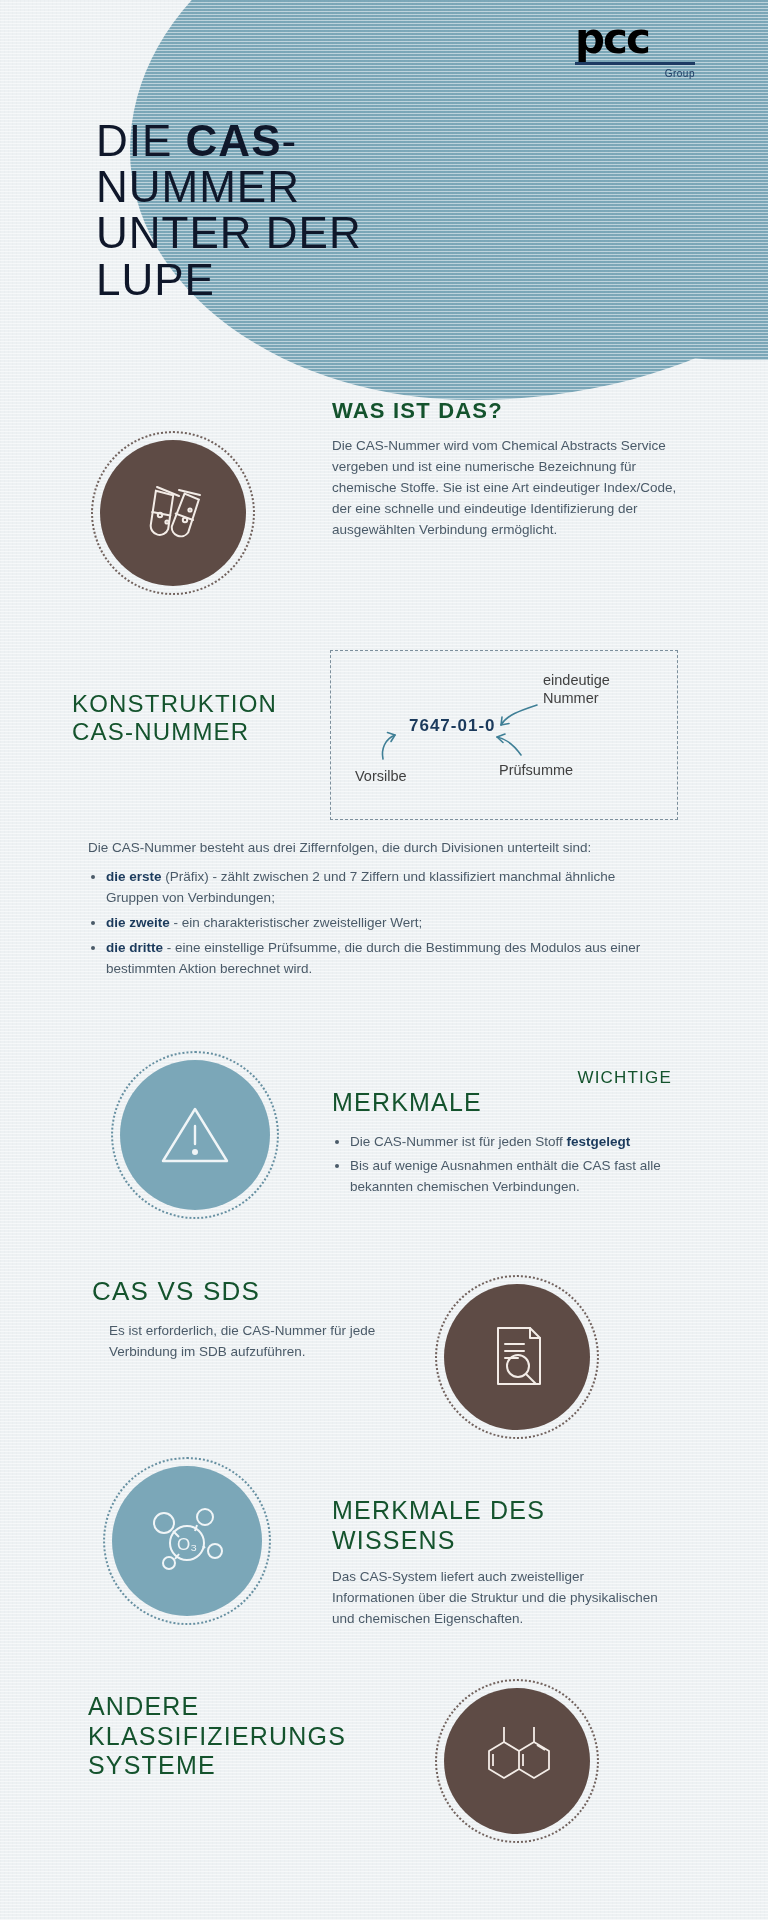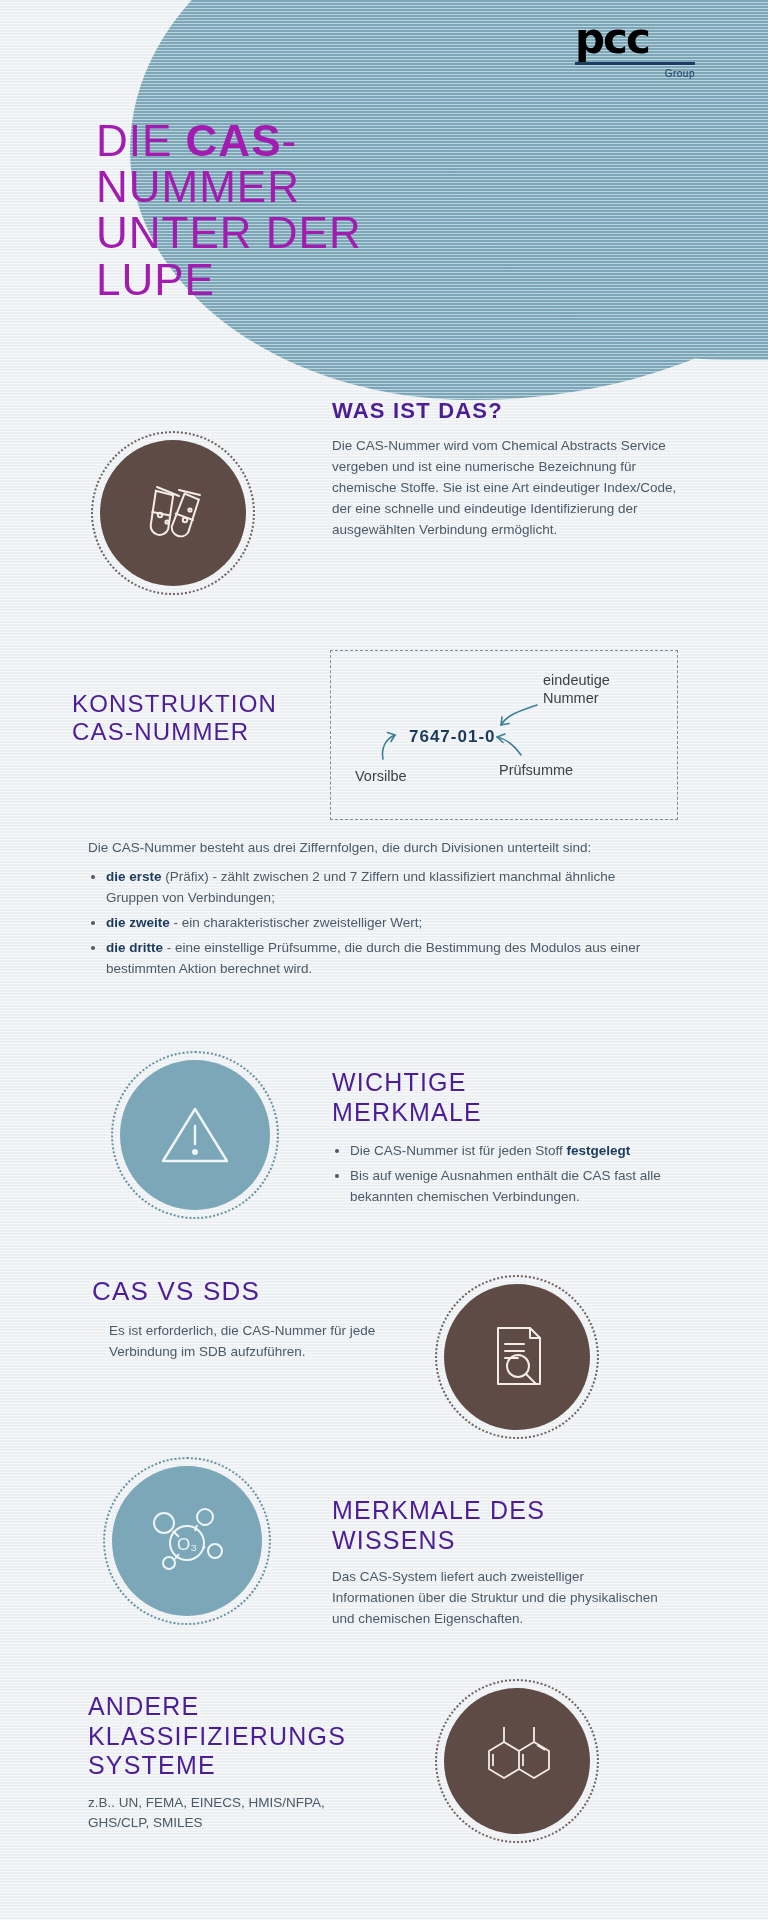--- a/index.html
+++ b/index.html
@@ -75,31 +75,31 @@
     margin-top: 3px;
     letter-spacing: 0.5px;
   }
 
   
   #headline {
     position: absolute;
     top: 118px;
     left: 96px;
     width: 420px;
-    color: #a21caf;
+    color: #0f172a;
     font-size: 44px;
     line-height: 1.05;
     letter-spacing: 1px;
     font-weight: 400;
   }
   #headline b { font-weight: 700; }
 
   
   .h2 {
-    color: #4c1d95;
+    color: #14532d;
     font-size: 23px;
     letter-spacing: 1.2px;
     line-height: 1.18;
     font-weight: 400;
   }
   .body {
     color: #4a5a68;
     font-size: 13.5px;
     line-height: 1.55;
   }
@@ -192,21 +192,21 @@
     <div class="h2" style="font-weight:700; font-size:22px;">WAS IST DAS?</div>
     <div class="body" style="margin-top:12px;">Die CAS-Nummer wird vom Chemical Abstracts Service vergeben und ist eine numerische Bezeichnung für chemische Stoffe. Sie ist eine Art eindeutiger Index/Code, der eine schnelle und eindeutige Identifizierung der ausgewählten Verbindung ermöglicht.</div>
   </div>
 
   <div style="position:absolute; left:72px; top:690px; width:260px;">
     <div class="h2" style="font-size:24px;">KONSTRUKTION</div>
     <div class="h2" style="font-size:24px;">CAS-NUMMER</div>
   </div>
 
   <div id="constr-box">
-    <div class="cas-num" style="left:78px; top:76px;">7647-01-0</div>
+    <div class="cas-num" style="left:78px; top:65px;">7647-01-0</div>
 
     <div class="lbl" style="left:212px; top:20px; width:130px;">
       <span>eindeutige</span><br>
       <span>Nummer</span>
     </div>
     <div class="lbl" style="left:24px; top:116px;">Vorsilbe</div>
     <div class="lbl" style="left:168px; top:110px;">Prüfsumme</div>
 
     <svg width="348" height="170" style="position:absolute;left:0;top:0">
       <g stroke="#3f7f96" stroke-width="1.6" fill="none" stroke-linecap="round">
@@ -237,21 +237,21 @@
     <svg width="92" height="92" viewBox="0 0 92 92">
       <g stroke="#f0f5f7" stroke-width="2.4" fill="none" stroke-linejoin="round" stroke-linecap="round">
         <path d="M46 20 L78 72 L14 72 Z"></path>
         <path d="M46 37 L46 55"></path>
         <circle cx="46" cy="63" r="1.8" fill="#f0f5f7"></circle>
       </g>
     </svg>
   </div>
 
   <div style="position:absolute; left:332px; top:1068px; width:340px;">
-    <div class="h2" style="font-size:25px;">WICHTIGE</div>
+    <div class="h2" style="font-size:17px;text-align:right;">WICHTIGE</div>
     <div class="h2" style="font-size:25px;">MERKMALE</div>
     <ul class="bullets body" style="margin-top:14px;">
       <li><span>Die CAS-Nummer ist für jeden Stoff </span><b>festgelegt</b></li>
       <li><span>Bis auf wenige Ausnahmen enthält die CAS fast alle bekannten chemischen Verbindungen.</span></li>
     </ul>
   </div>
 
   <div style="position:absolute; left:92px; top:1276px; width:300px;">
     <div class="h2" style="font-size:26px;">CAS VS SDS</div>
     <div class="body" style="margin-top:14px;margin-left:17px;">Es ist erforderlich, die CAS-Nummer für jede Verbindung im SDB aufzuführen.</div>
@@ -288,21 +288,20 @@
   <div style="position:absolute; left:332px; top:1496px; width:330px;">
     <div class="h2" style="font-size:25px;">MERKMALE DES</div>
     <div class="h2" style="font-size:25px;">WISSENS</div>
     <div class="body" style="margin-top:12px;">Das CAS-System liefert auch zweistelliger Informationen über die Struktur und die physikalischen und chemischen Eigenschaften.</div>
   </div>
 
   <div style="position:absolute; left:88px; top:1692px; width:300px;">
     <div class="h2" style="font-size:25px;">ANDERE</div>
     <div class="h2" style="font-size:25px;">KLASSIFIZIERUNGS</div>
     <div class="h2" style="font-size:25px;">SYSTEME</div>
-    <div class="body" style="margin-top:12px;">z.B.. UN, FEMA, EINECS, HMIS/NFPA, GHS/CLP, SMILES</div>
   </div>
 
   <div class="badge" style="left:444px; top:1688px; width:146px; height:146px; background:#5e4b45;">
     <div class="ring"></div>
     <svg width="96" height="96" viewBox="0 0 96 96">
       <g stroke="#f3ece7" stroke-width="1.8" fill="none" stroke-linejoin="round">
         <path d="M20 38 L20 56 L35 65 L50 56 L50 38 L35 29 Z"></path>
         <path d="M50 38 L65 29 L80 38 L80 56 L65 65 L50 56"></path>
         <path d="M35 29 L35 14 M65 29 L65 14"></path>
         <path d="M24 41 L24 53 M54 41 L54 53"></path>

